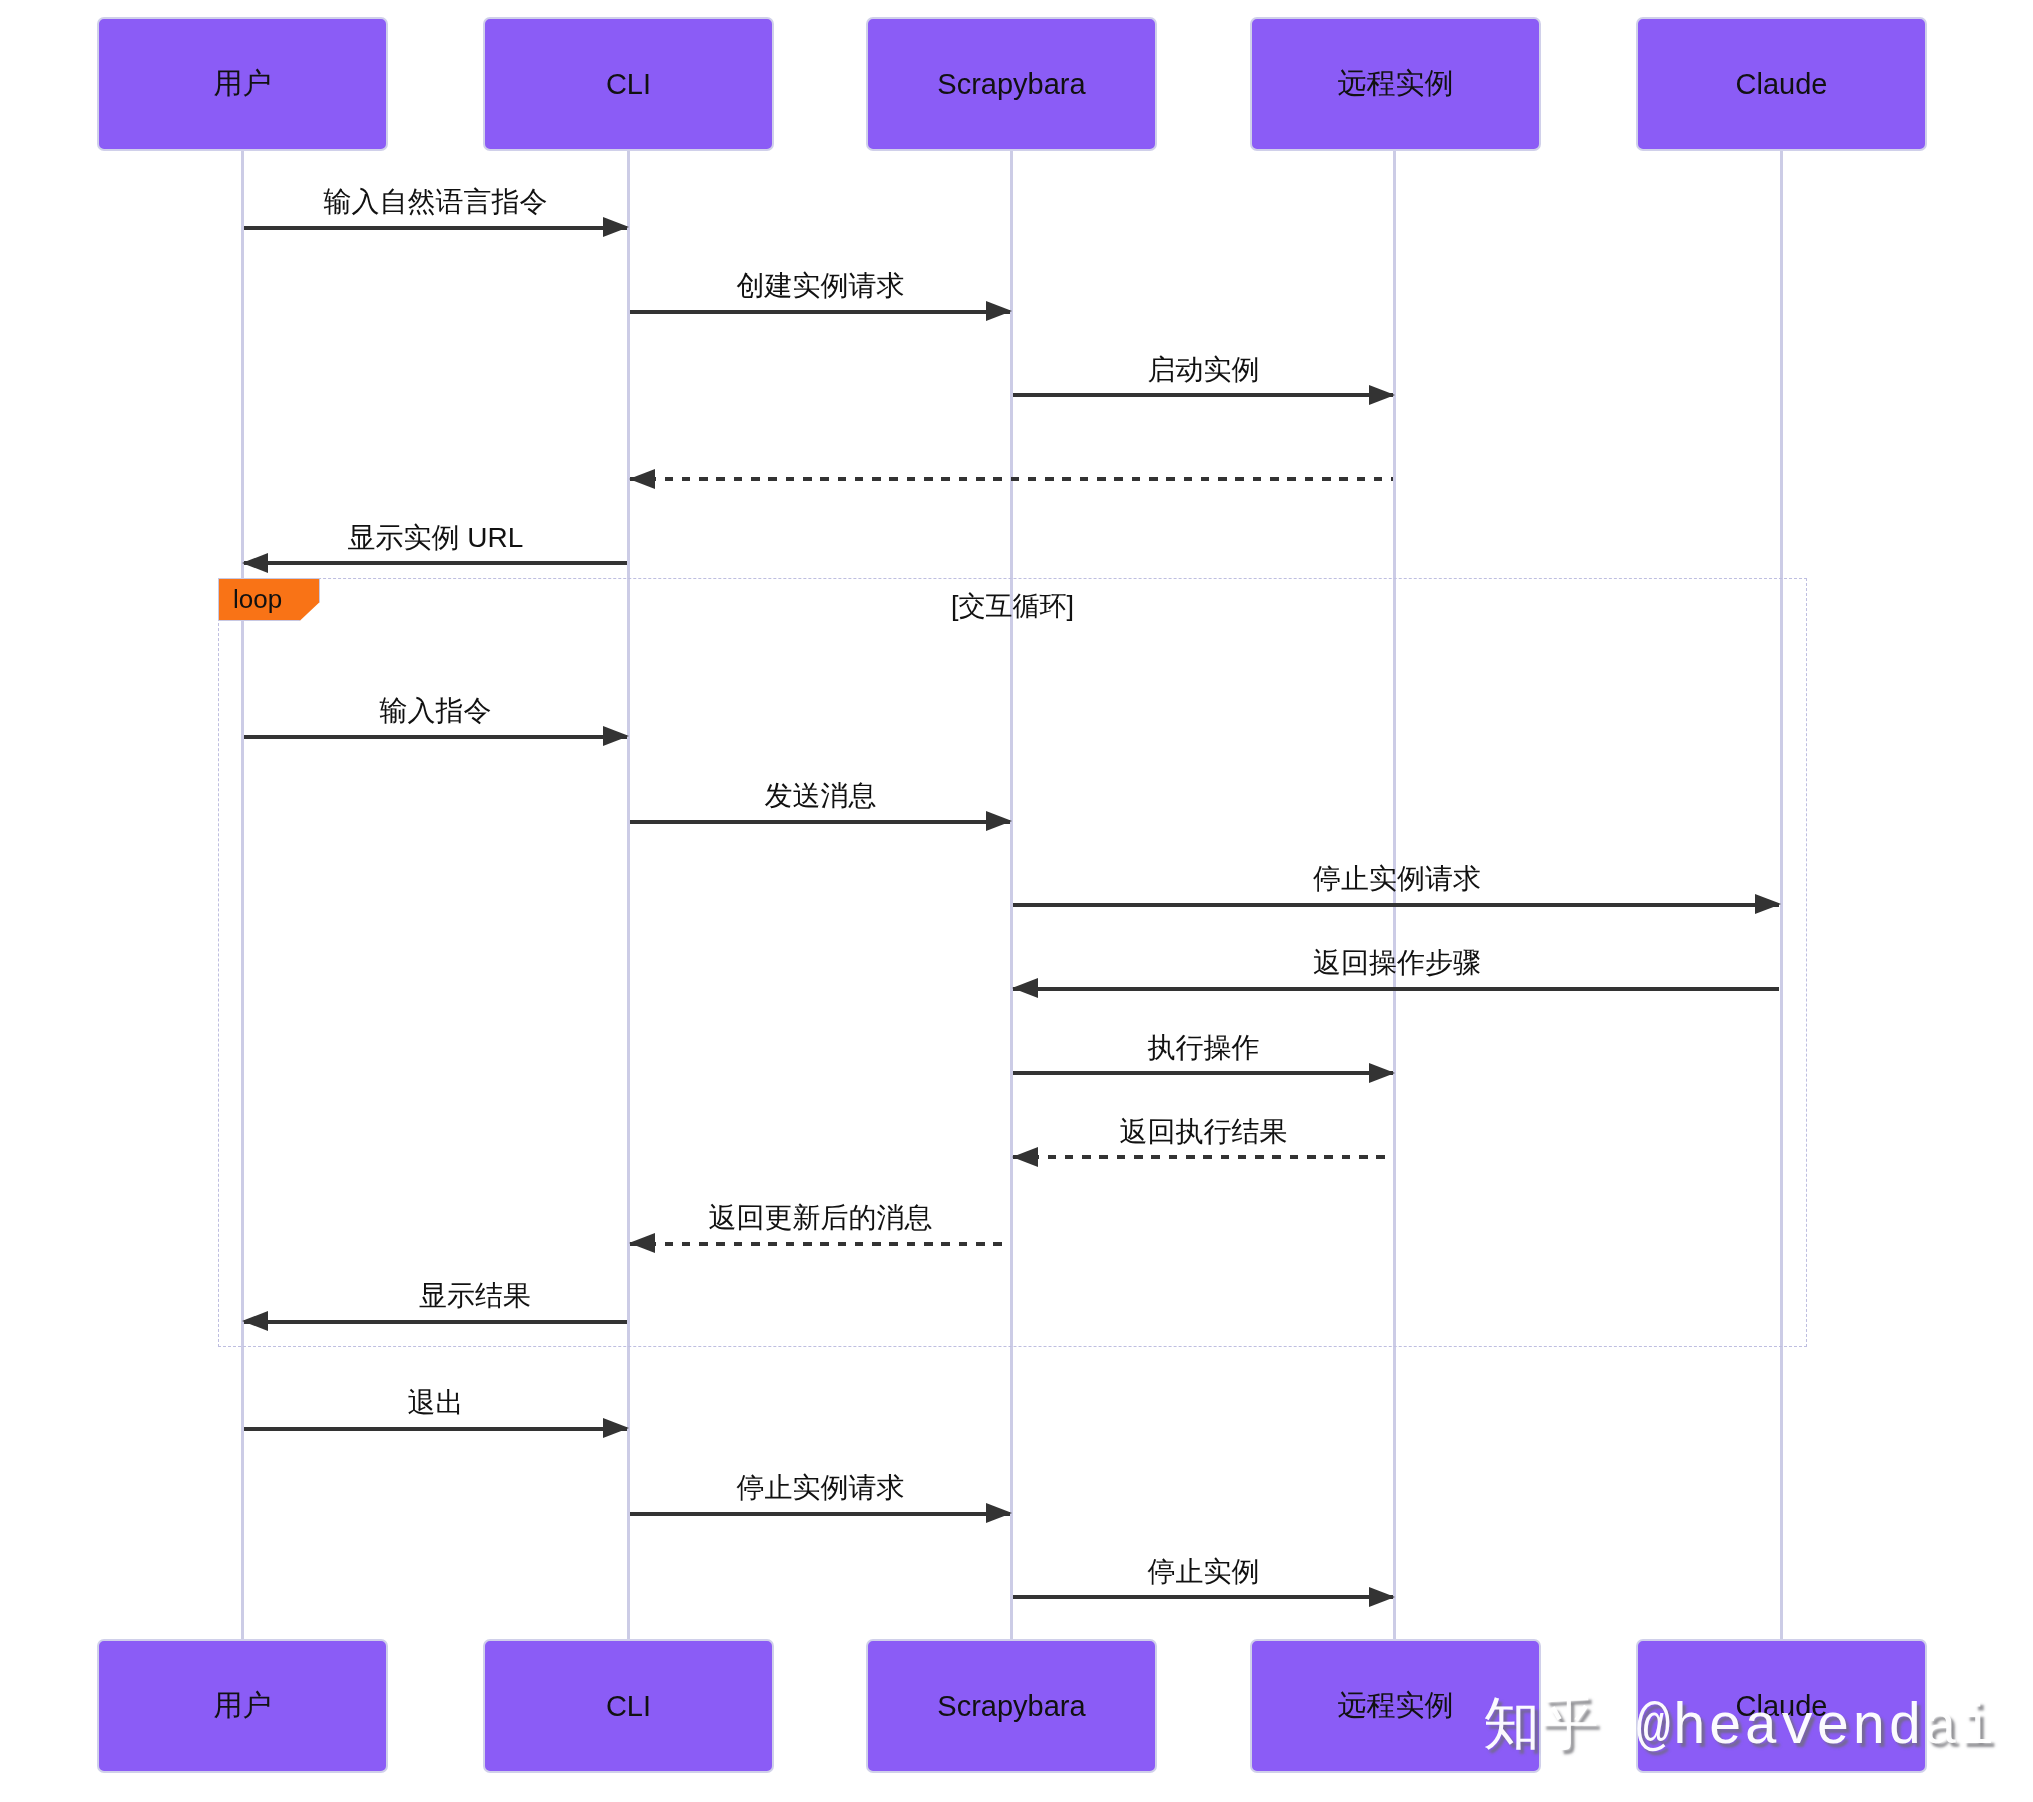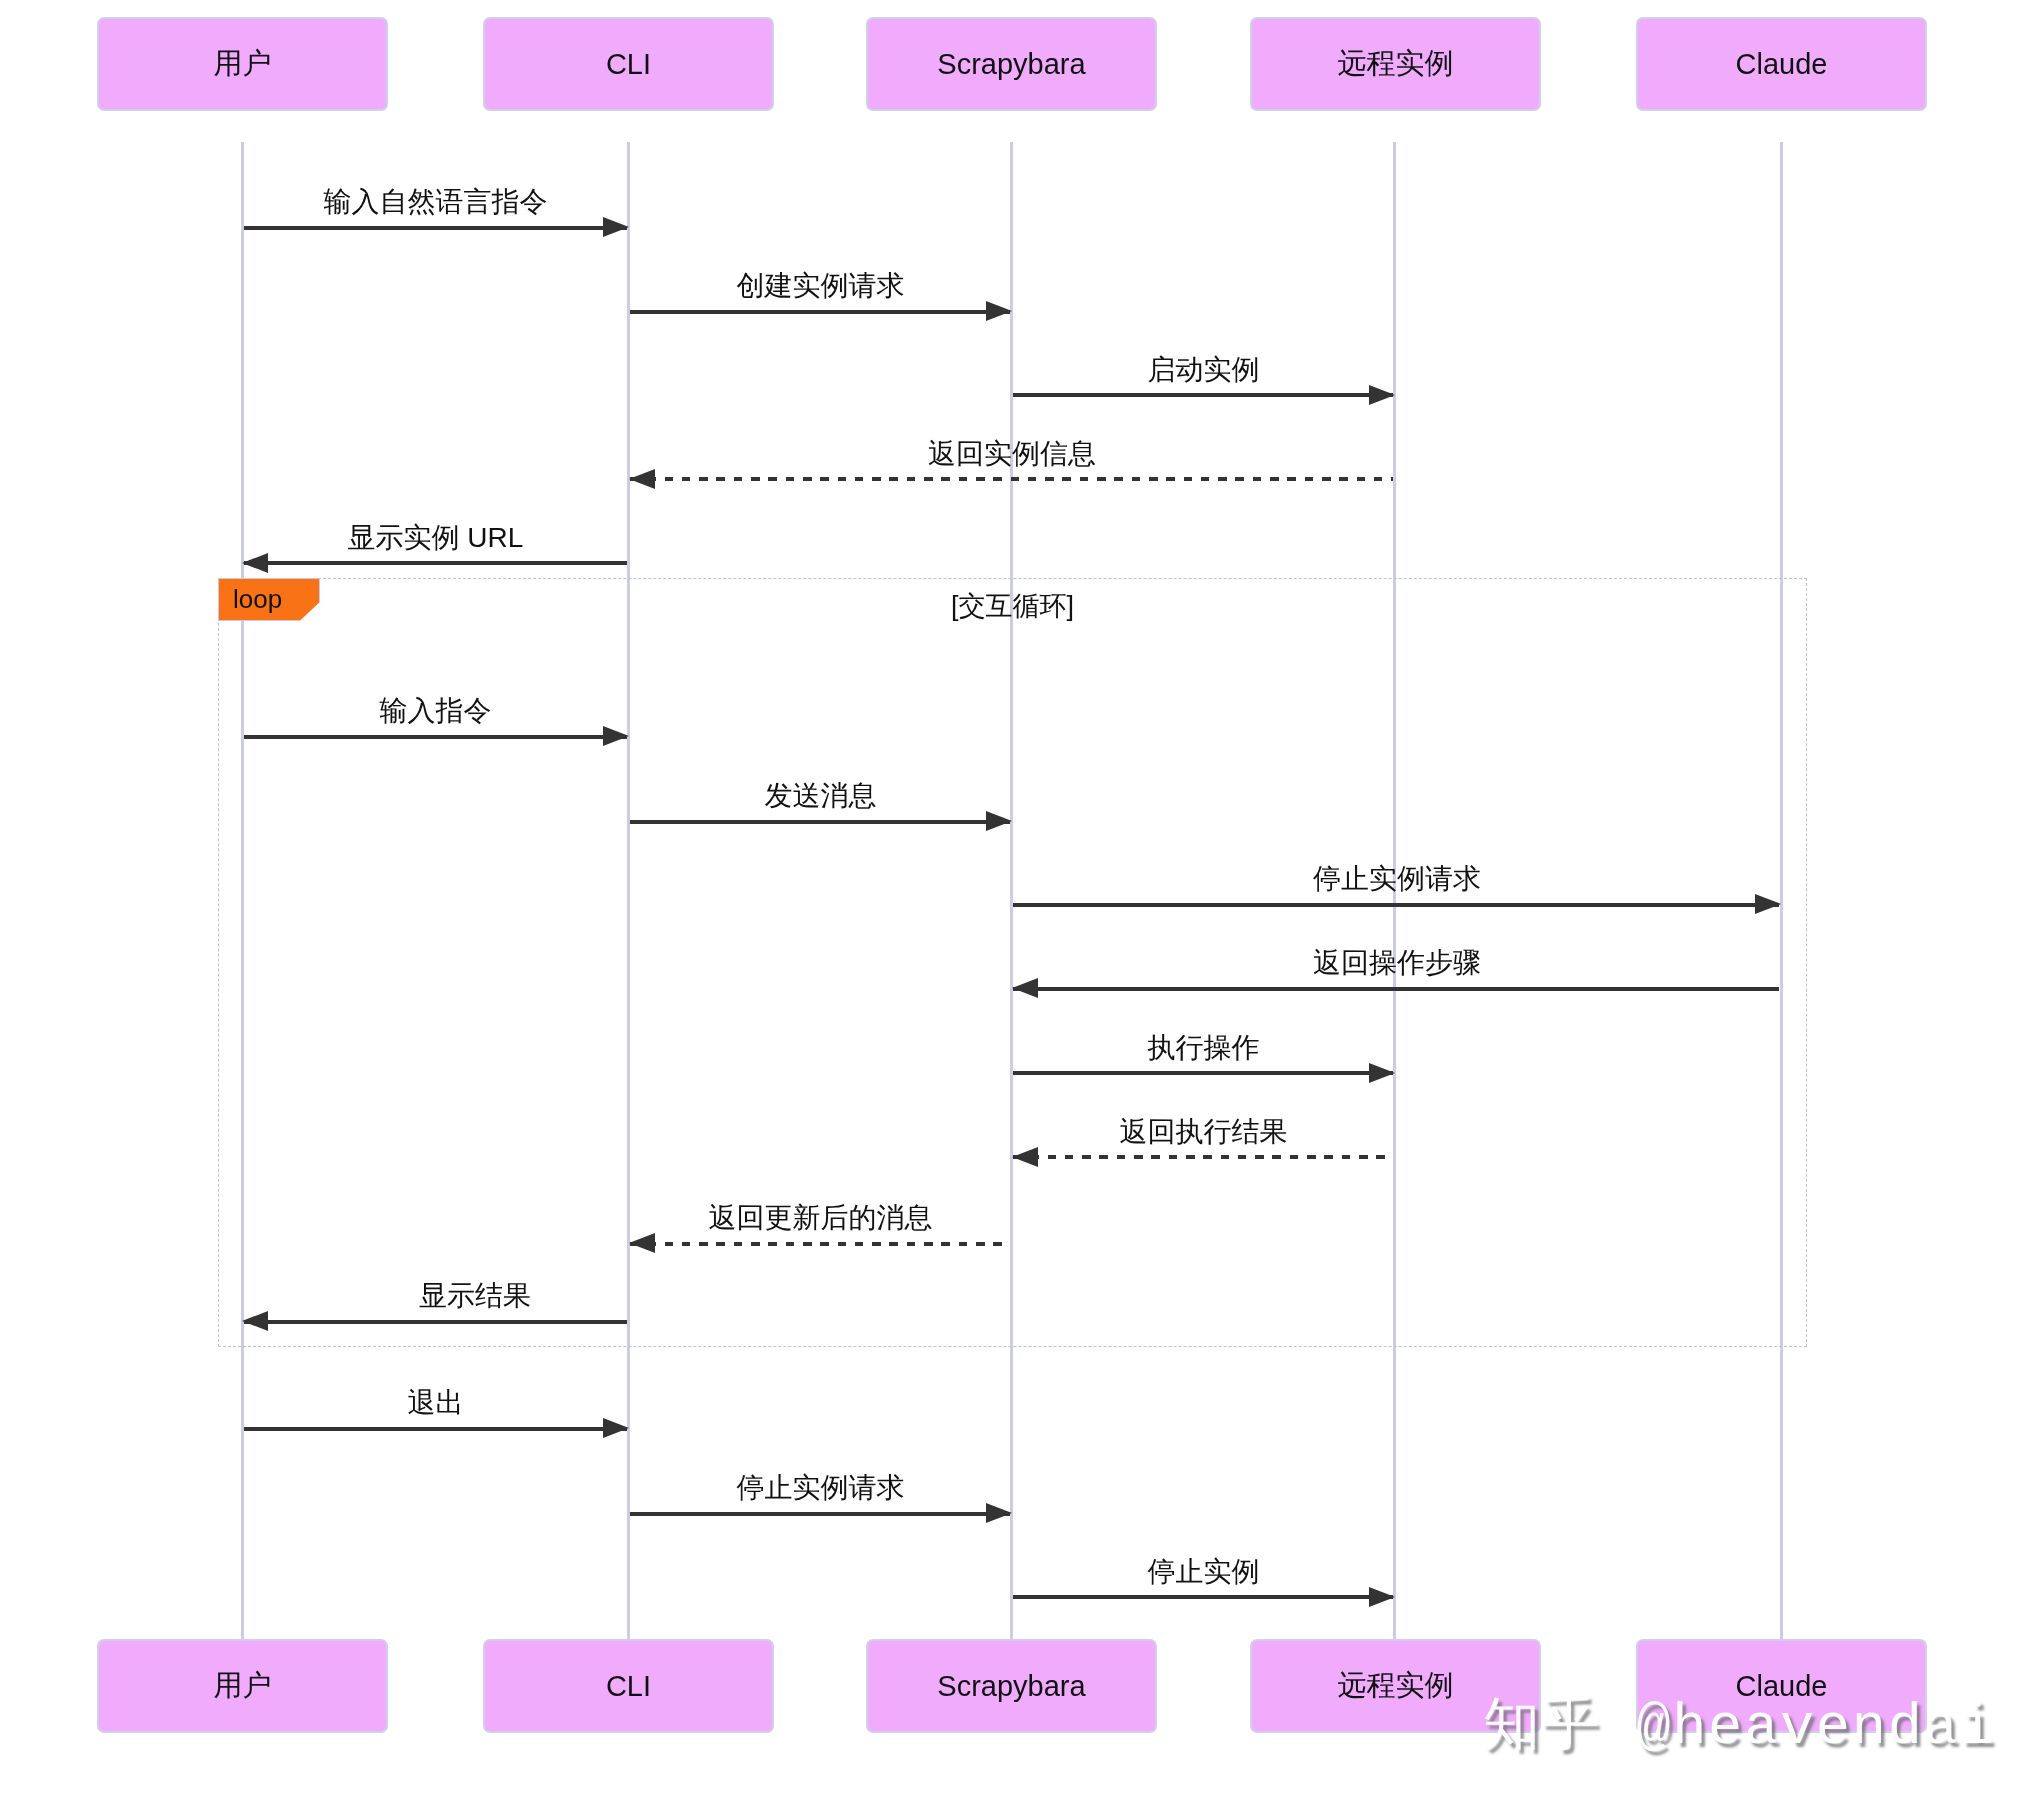--- a/index.html
+++ b/index.html
@@ -1,20 +1,20 @@
 <!DOCTYPE html>
 <html style="font-size:14px"><head>
 <meta charset="utf-8">
 <style>
   html,body{margin:0;padding:0;background:#ffffff;}
   body{font-family:"Liberation Sans","DejaVu Sans",sans-serif;}
   #stage{position:relative;width:2034px;height:1803px;background:#ffffff;overflow:hidden;}
   .actor-box{
-    position:absolute;width:291px;height:94px;
-    background:#f0abfc;border:2.2px solid #D0D0EA;border-radius:7px;
+    position:absolute;width:291px;height:134px;
+    background:#8b5cf6;border:2.2px solid #D0D0EA;border-radius:7px;
     display:flex;align-items:center;justify-content:center;
     font-size:29px;color:#111;box-sizing:border-box;
   }
   .lifeline{position:absolute;width:2.6px;background:#CCCCE6;}
   .msg-label{
     position:absolute;height:36px;line-height:36px;text-align:center;
     font-size:28px;color:#111;white-space:nowrap;
   }
   .msg-line{position:absolute;height:3.5px;background:#333;}
   .msg-line.dashed{
@@ -52,21 +52,20 @@
     <div class="loop-title" style="left: 218px; top: 588px; width: 1589px;">[交互循环]</div>
     <div class="msg-label" style="left: 242px; top: 184px; width: 387px;">输入自然语言指令</div>
     <div class="msg-line" style="left: 244px; top: 226px; width: 383px;"></div>
     <div class="arrow-head right" style="left: 603px; top: 217px;"></div>
     <div class="msg-label" style="left: 629px; top: 268px; width: 383px;">创建实例请求</div>
     <div class="msg-line" style="left: 630px; top: 310px; width: 380px;"></div>
     <div class="arrow-head right" style="left: 986px; top: 301px;"></div>
     <div class="msg-label" style="left: 1012px; top: 352px; width: 383px;">启动实例</div>
     <div class="msg-line" style="left: 1013px; top: 393px; width: 380px;"></div>
     <div class="arrow-head right" style="left: 1369px; top: 385px;"></div>
-    <div class="msg-label" style="left: 629px; top: 436px; width: 766px;">返回实例信息</div>
     <div class="msg-line dashed" style="left: 630px; top: 477px; width: 763px;"></div>
     <div class="arrow-head left" style="left: 629px; top: 469px;"></div>
     <div class="msg-label" style="left: 242px; top: 520px; width: 387px;">显示实例 URL</div>
     <div class="msg-line" style="left: 244px; top: 561px; width: 383px;"></div>
     <div class="arrow-head left" style="left: 242px; top: 553px;"></div>
     <div class="msg-label" style="left: 242px; top: 693px; width: 387px;">输入指令</div>
     <div class="msg-line" style="left: 244px; top: 735px; width: 383px;"></div>
     <div class="arrow-head right" style="left: 603px; top: 726px;"></div>
     <div class="msg-label" style="left: 629px; top: 778px; width: 383px;">发送消息</div>
     <div class="msg-line" style="left: 630px; top: 820px; width: 380px;"></div>

